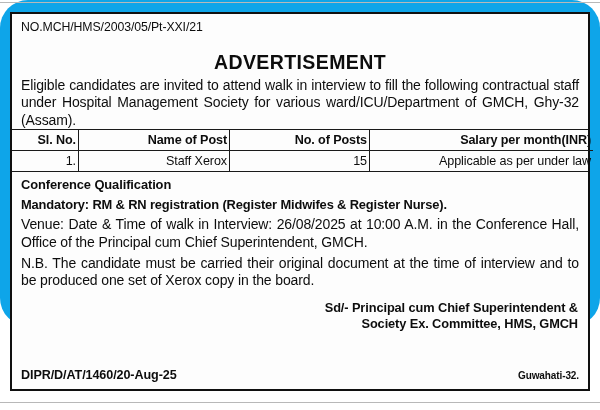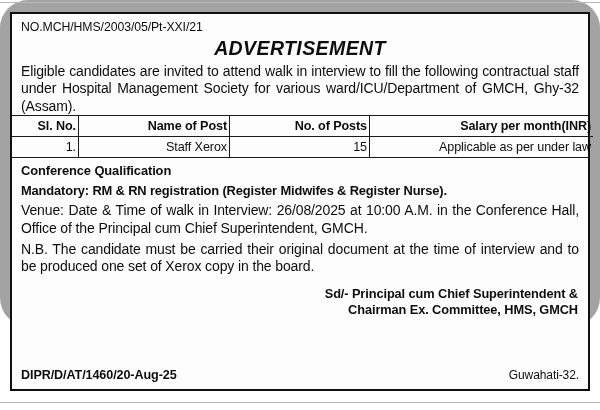--- a/index.html
+++ b/index.html
@@ -12,21 +12,21 @@
     background: #ffffff;
     font-family: "Liberation Sans", sans-serif;
     color: #0d0d0d;
     overflow: hidden;
   }
 
   .page {
     position: relative;
     width: 600px;
     height: 326px;
-    background: #a3a3a3;
+    background: #0ea5e9;
     box-sizing: border-box;
     border-radius: 28px;
   }
 
   
   .rule-top {
     position: absolute;
     left: 0;
     top: 2px;
     width: 600px;
@@ -65,23 +65,22 @@
     line-height: 15px;
     letter-spacing: -0.1px;
     white-space: nowrap;
   }
 
   .headline {
     text-align: center;
     font-size: 19.5px;
     font-weight: bold;
     letter-spacing: 0.4px;
-    margin-top: 2px;
+    margin-top: 16px;
     margin-bottom: 3px;
-    font-style: italic;
   }
 
   .para {
     font-size: 14px;
     line-height: 17.4px;
     text-align: justify;
     text-justify: inter-word;
     letter-spacing: -0.12px;
   }
 
@@ -170,22 +169,22 @@
     justify-content: space-between;
     align-items: baseline;
     gap: 15px;
   }
   .dipr {
     font-size: 12.6px;
     font-weight: bold;
     letter-spacing: -0.1px;
   }
   .guwahati {
-    font-size: 12px;
-    font-weight: normal;
+    font-size: 10px;
+    font-weight: bold;
     letter-spacing: -0.1px;
   }
 </style>
 </head>
 <body>
 
 <div class="page">
 
   <div class="rule-top"></div>
 
@@ -223,21 +222,21 @@
 
 
       <div class="mandatory">Mandatory: RM &amp; RN registration (Register Midwifes &amp; Register Nurse).</div>
 
       <div class="para block">Venue: Date &amp; Time of walk in Interview: 26/08/2025 at 10:00 A.M. in the Conference Hall, Office of the Principal cum Chief Superintendent, GMCH.</div>
 
       <div class="para block">N.B. The candidate must be carried their original document at the time of interview and to be produced one set of Xerox copy in the board.</div>
 
       <div class="sign">
         <div>Sd/- Principal cum Chief Superintendent &amp;</div>
-        <div>Chairman Ex. Committee, HMS, GMCH</div>
+        <div>Society Ex. Committee, HMS, GMCH</div>
       </div>
 
       <div class="footer-row">
         <div class="dipr">DIPR/D/AT/1460/20-Aug-25</div>
         <div class="guwahati">Guwahati-32.</div>
       </div>
 
     </div>
   </div>
 

